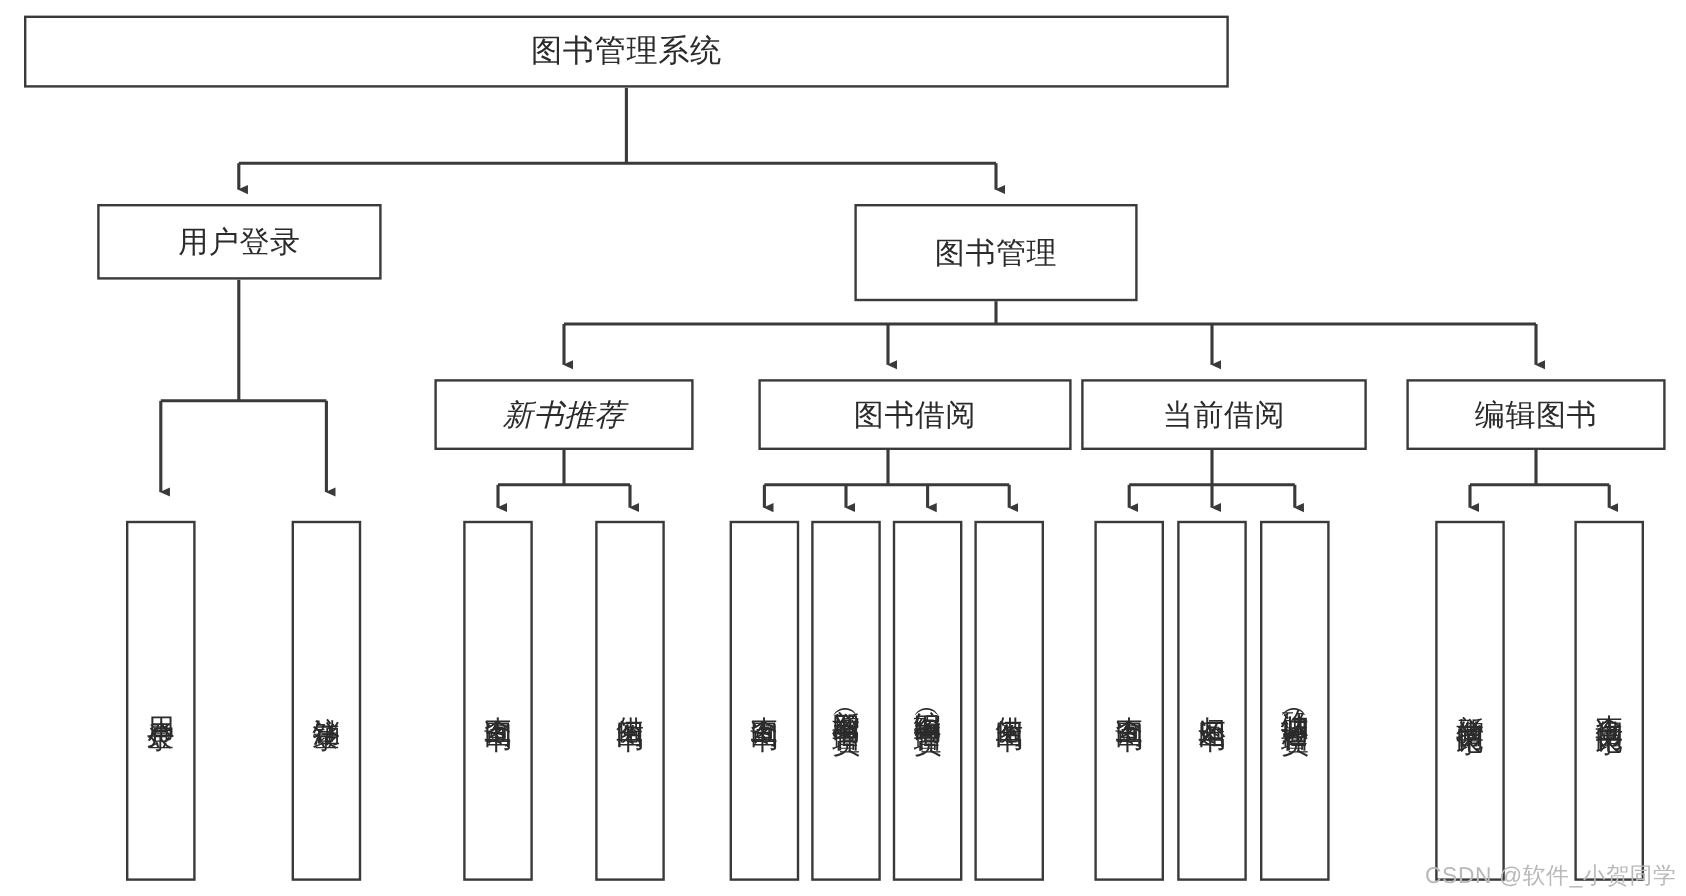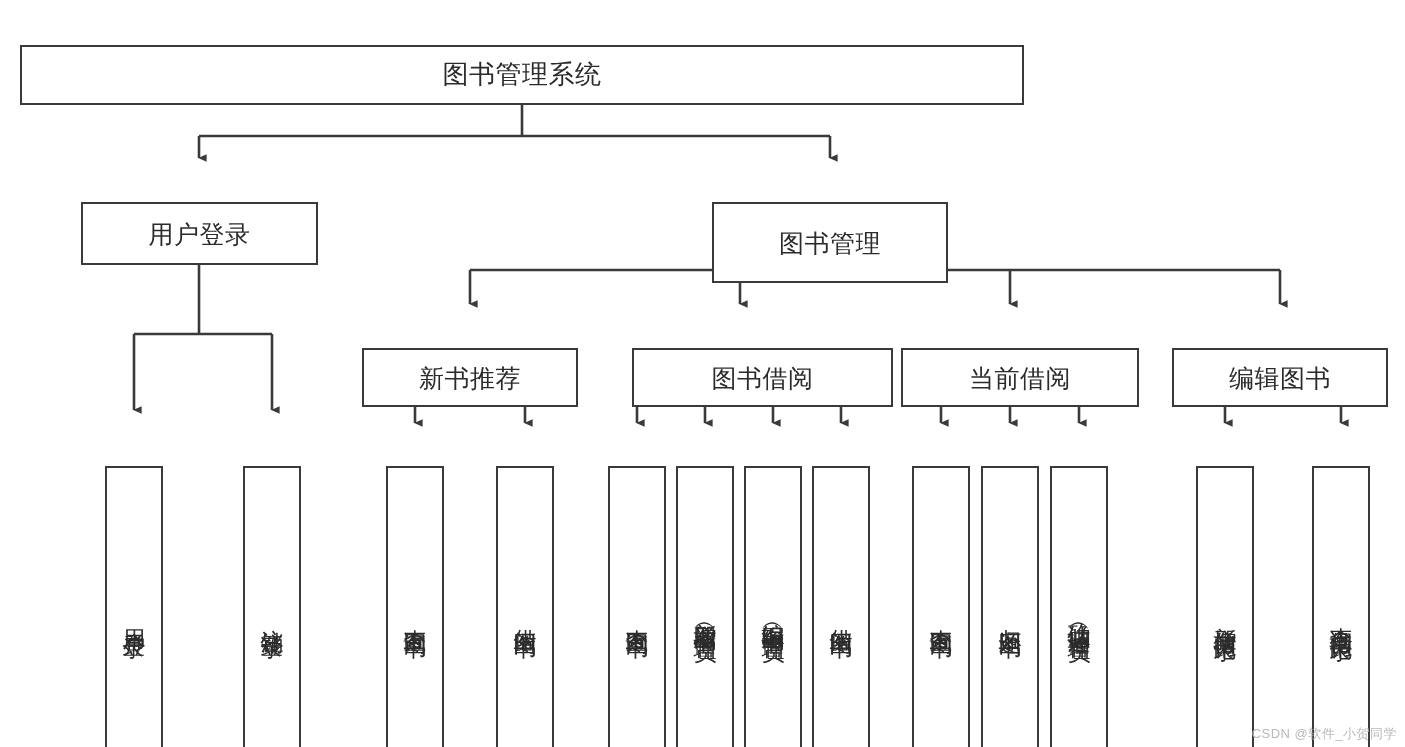--- a/index.html
+++ b/index.html
@@ -27,21 +27,20 @@
   }
   .node {
     position: absolute;
     box-sizing: border-box;
     border: 2.5px solid #3a3a3a;
     background: #ffffff;
     display: flex;
     align-items: center;
     justify-content: center;
     color: #2b2b2b;
-    margin-top: 32px;
   }
   .node .label {
     display: block;
     text-align: center;
     line-height: 1.12;
     white-space: nowrap;
   }
   
   .node.h .label {
     font-size: 25px;
@@ -61,21 +60,21 @@
     font-size: 23px;
     line-height: 1.0;
     letter-spacing: 2.5px;
     white-space: nowrap;
     max-height: 280px;
   }
   .watermark {
     position: absolute;
     right: 8px;
     bottom: 4px;
-    font-size: 13px;
+    font-size: 19px;
     color: #b9b9b9;
     letter-spacing: 0.5px;
     white-space: nowrap;
     user-select: none;
   }
 </style>
 </head>
 <body>
 
 <div id="canvas">
@@ -135,21 +134,21 @@
     <span class="label">图书管理系统</span>
   </div>
 
   <div class="node h" style="left:81px; top:170px; width:237px; height:63px;">
     <span class="label">用户登录</span>
   </div>
   <div class="node h" style="left:712px; top:170px; width:236px; height:81px;">
     <span class="label">图书管理</span>
   </div>
 
-  <div class="node h" style="left:362px; top:316px; width:216px; height:59px;">
+  <div class="node h" style="left:362px; top:316px; width:216px; height:59px;font-style:italic;">
     <span class="label">新书推荐</span>
   </div>
   <div class="node h" style="left:632px; top:316px; width:261px; height:59px;">
     <span class="label">图书借阅</span>
   </div>
   <div class="node h" style="left:901px; top:316px; width:238px; height:59px;justify-content:center;">
     <span class="label">当前借阅</span>
   </div>
   <div class="node h" style="left:1172px; top:316px; width:216px; height:59px;">
     <span class="label">编辑图书</span>

